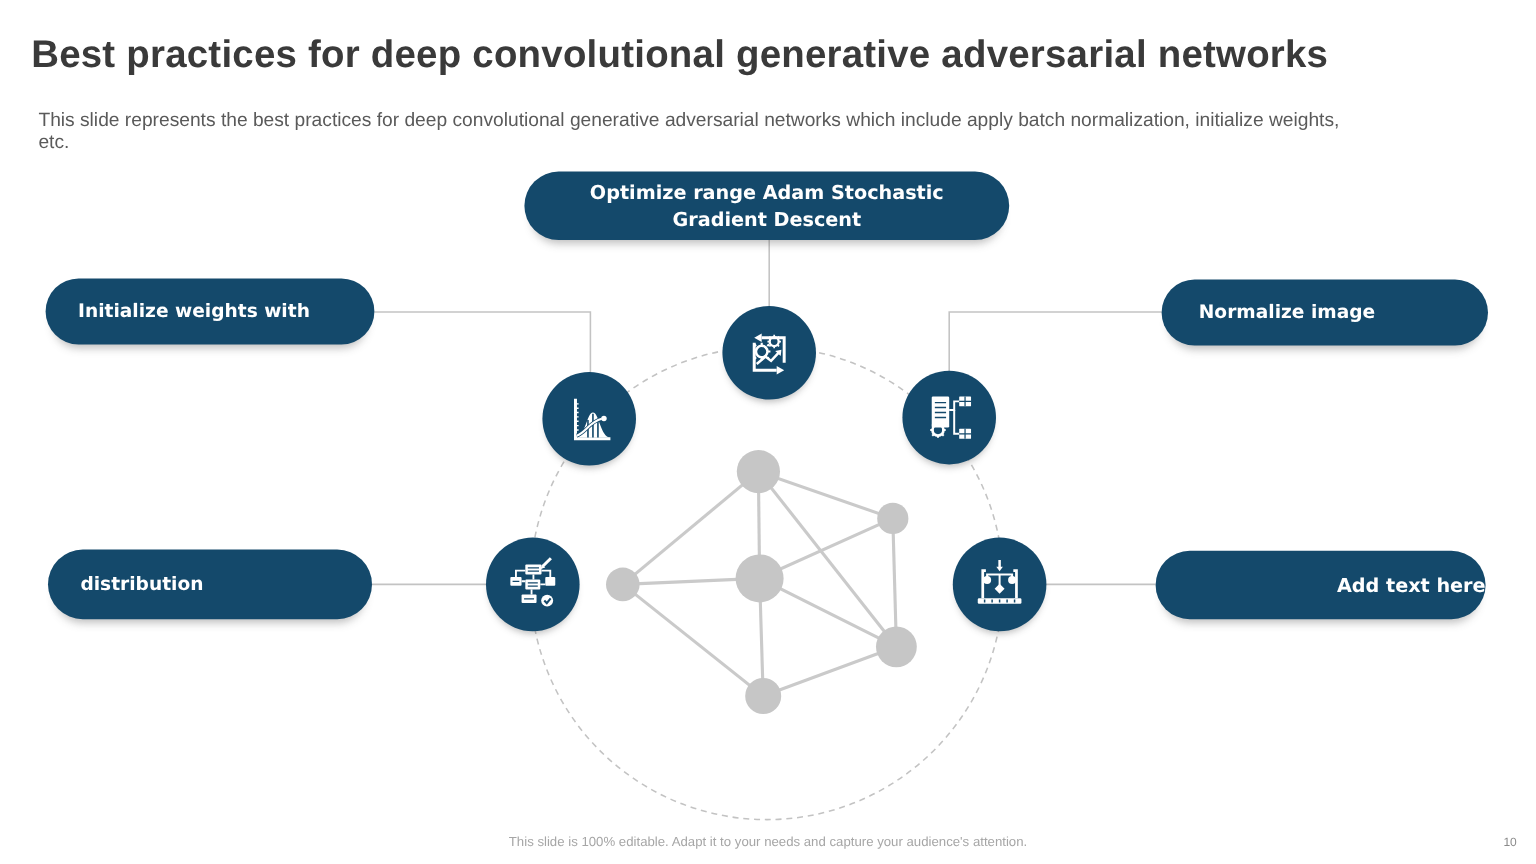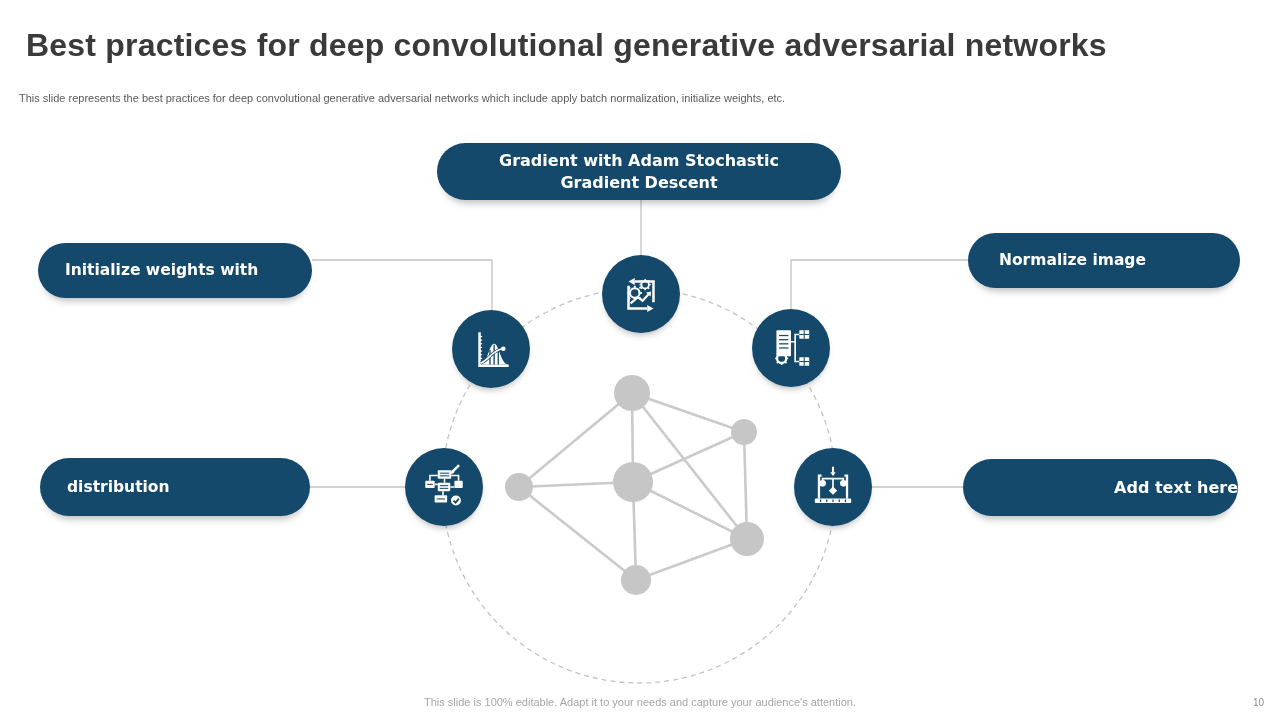--- a/index.html
+++ b/index.html
@@ -10,22 +10,22 @@
   *{margin:0;padding:0;box-sizing:border-box;}
   html,body{width:1280px;height:720px;background:#fff;overflow:hidden;}
   body{font-family:"DejaVu Sans",sans-serif;position:relative;}
 
   .title{
     position:absolute;left:26px;top:27px;width:1150px;
     font-family:"Liberation Sans",sans-serif;font-size:32px;font-weight:700;
     color:var(--title_text);letter-spacing:.2px;white-space:nowrap;
   }
   .subtitle{
-    position:absolute;left:19px;top:92px;width:1100px;
-    font-family:"Liberation Sans",sans-serif;font-size:11px;color:var(--body_text);
+    position:absolute;left:32px;top:92px;width:1100px;
+    font-family:"Liberation Sans",sans-serif;font-size:16px;color:var(--body_text);
   }
   .footer{
     position:absolute;left:0;right:0;top:696px;text-align:center;
     font-family:"Liberation Sans",sans-serif;font-size:11px;color:var(--footer_text);
   }
   .page-number{
     position:absolute;right:16px;top:697px;
     font-family:"Liberation Sans",sans-serif;font-size:10px;color:#8A8A8A;
   }
 
@@ -36,21 +36,21 @@
   .net-node{fill:var(--node_gray);}
 
   .pill{
     position:absolute;background:var(--primary);color:var(--pill_text);
     border-radius:999px;display:flex;flex-direction:column;justify-content:center;
     font-weight:bold;line-height:1.32;
     box-shadow:0 9px 7px -6px rgba(70,70,70,.35);
   }
   .pill span{display:block;}
   .pill-top{left:437px;top:143px;width:404px;height:57px;text-align:center;font-size:16px;}
-  .pill-lu{left:38px;top:243px;width:274px;height:55px;padding-left:27px;font-size:15.5px;gap:28px;}
+  .pill-lu{left:38px;top:232px;width:274px;height:55px;padding-left:27px;font-size:15.5px;gap:28px;}
   .pill-ru{left:968px;top:233px;width:272px;height:55px;padding-left:31px;font-size:15.5px;gap:44px;}
   .pill-ll{left:40px;top:458px;width:270px;height:58px;padding-left:27px;font-size:15.5px;}
   .pill-rl{left:963px;top:459px;width:275px;height:57px;padding-left:30px;font-size:16px;align-items:flex-end;}
 
   .icon-circle{
     position:absolute;width:78px;height:78px;border-radius:50%;
     background:var(--primary);display:flex;align-items:center;justify-content:center;
     box-shadow:0 5px 6px -3px rgba(60,60,60,.35);
   }
   .icon-circle svg{width:52px;height:52px;}
@@ -92,21 +92,21 @@
     <circle class="net-node" cx="632" cy="393" r="18"></circle>
     <circle class="net-node" cx="744" cy="432" r="13"></circle>
     <circle class="net-node" cx="519" cy="487" r="14"></circle>
     <circle class="net-node" cx="633" cy="482" r="20"></circle>
     <circle class="net-node" cx="747" cy="539" r="17"></circle>
     <circle class="net-node" cx="636" cy="580" r="15"></circle>
   </g>
 </svg>
 
 <div class="pill pill-top">
-  <span>Gradient with Adam Stochastic</span>
+  <span>Optimize range Adam Stochastic</span>
   <span>Gradient Descent</span>
 </div>
 <div class="pill pill-lu">
   <span>Initialize weights with</span>
 </div>
 <div class="pill pill-ru">
   <span>Normalize image</span>
 </div>
 <div class="pill pill-ll">
   <span>distribution</span>

